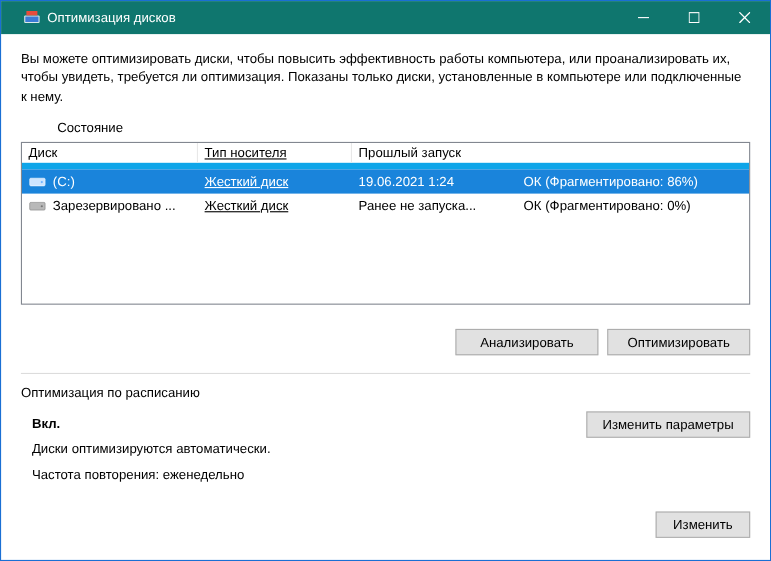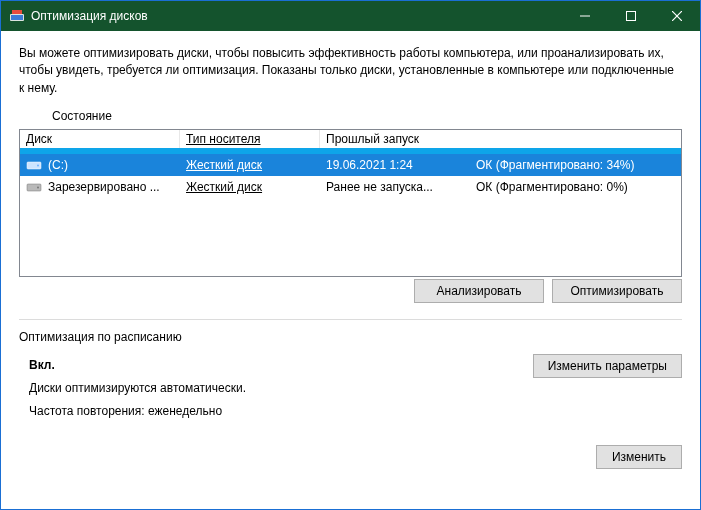--- a/index.html
+++ b/index.html
@@ -8,25 +8,25 @@
     font-size: 12px;
     background: #fff;
     color: #000;
     width: 701px;
     height: 510px;
     overflow: hidden;
     border: 1px solid #1a6fd4;
   }
   .titlebar {
     height: 30px;
-    background: #14532d;
+    background: #0f766e;
     color: #fff;
     display: flex;
     align-items: center;
-    padding-left: 8px;
+    padding-left: 20px;
   }
   .titlebar-icon {
     width: 16px; height: 16px;
     margin-right: 6px;
     display: flex; align-items: center; justify-content: center;
   }
   .titlebar-title { flex: 1; font-size: 12px; }
   .titlebar-btns { display: flex; height: 100%; }
   .titlebar-btn {
     width: 46px; height: 100%;
@@ -66,21 +66,21 @@
   .col-disk   { width: 160px; display:flex; align-items:center; gap:6px; }
   .col-media  { width: 140px; text-decoration: underline; }
   .col-last   { width: 150px; }
   .col-status { flex: 1; }
   .list-row.selected { background: #1a84db; color: #fff; }
   .drive-icon { width:16px; height:16px; display:inline-flex; align-items:center; justify-content:center; }
   .btn-row {
     display: flex;
     justify-content: flex-end;
     gap: 8px;
-    margin-top: 2px;
+    margin-top: 22px;
   }
   .btn {
     min-width: 130px;
     height: 24px;
     border: 1px solid #adadad;
     background: #e1e1e1;
     font-family: inherit;
     font-size: 12px;
     padding: 0 14px;
     cursor: pointer;
@@ -153,21 +153,21 @@
         <span class="drive-icon">
           <svg viewBox="0 0 16 16">
               <rect x="1" y="5" width="14" height="7" rx="1" fill="#cde5ff" stroke="#fff" stroke-width="0.5"></rect>
               <circle cx="12" cy="8.5" r="1" fill="#6fb3ff"></circle>
             </svg>
         </span>
         <span>(C:)</span>
       </div>
       <div class="col col-media">Жесткий диск</div>
       <div class="col col-last">19.06.2021 1:24</div>
-      <div class="col col-status">ОК (Фрагментировано: 34%)</div>
+      <div class="col col-status">ОК (Фрагментировано: 86%)</div>
     </div>
 
     <div class="list-row">
       <div class="col col-disk">
         <span class="drive-icon">
           <svg viewBox="0 0 16 16">
               <rect x="1" y="5" width="14" height="7" rx="1" fill="#b9b9b9" stroke="#777" stroke-width="0.5"></rect>
               <circle cx="12" cy="8.5" r="1" fill="#777"></circle>
             </svg>
         </span>

